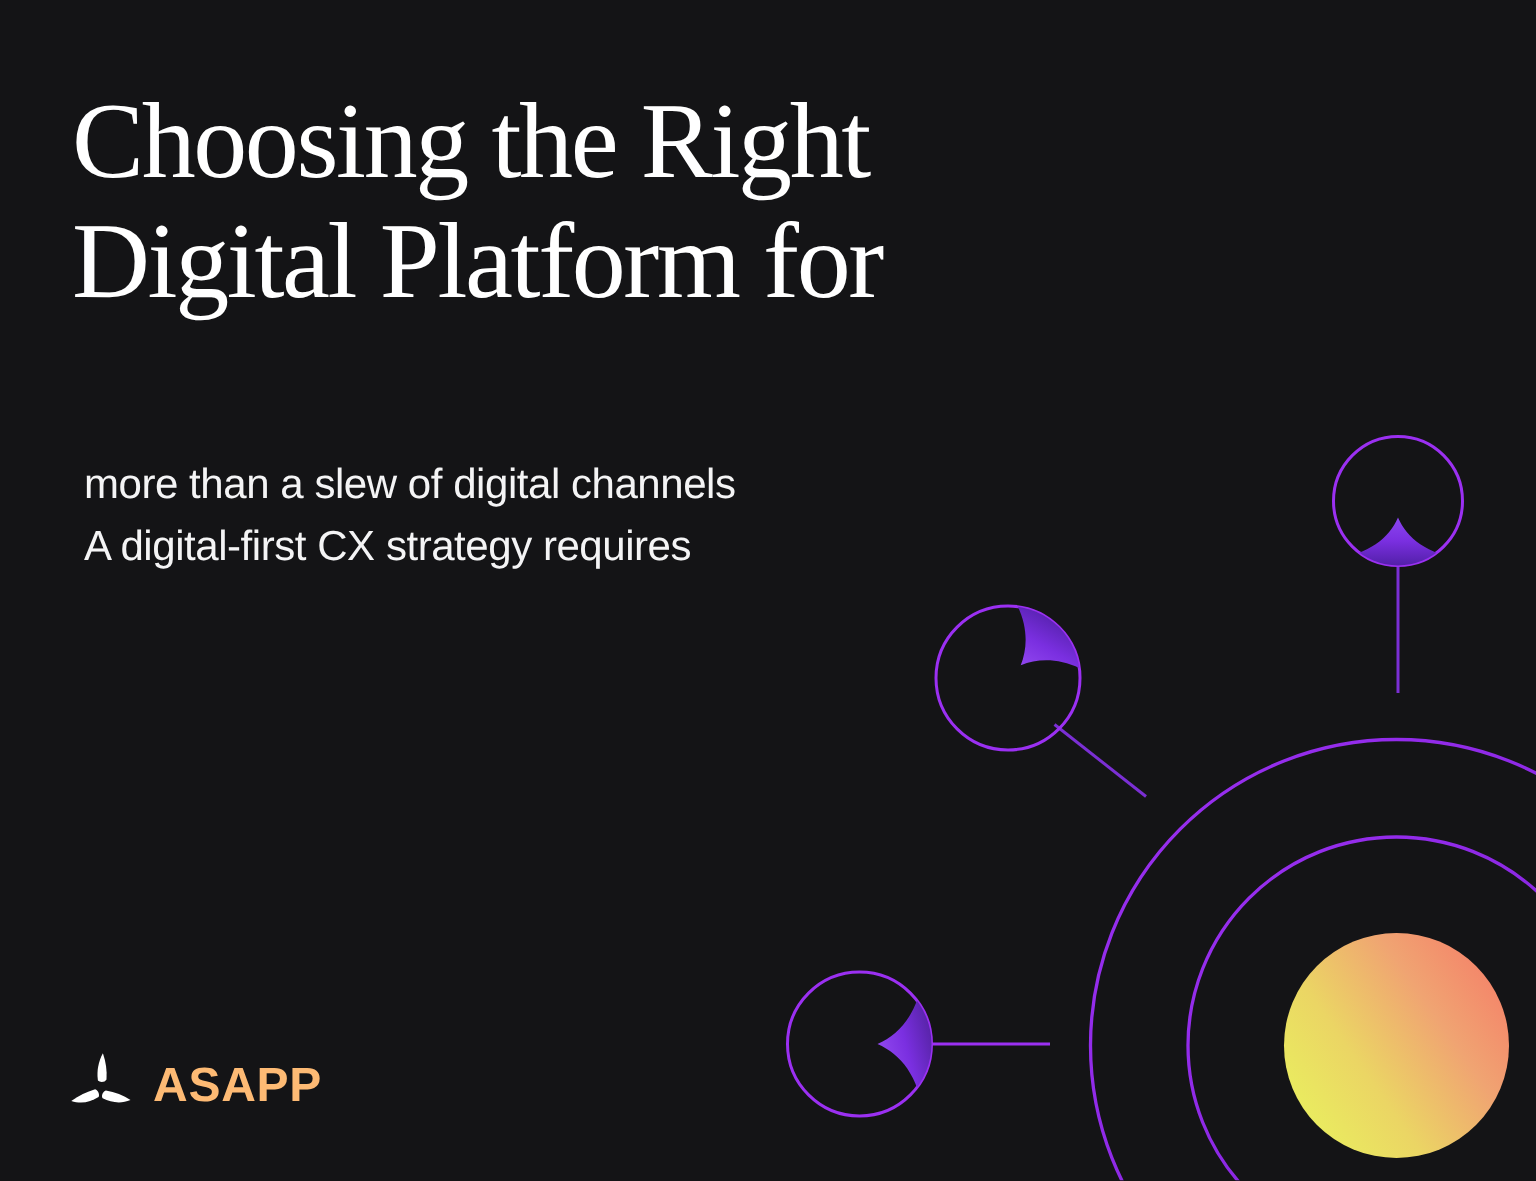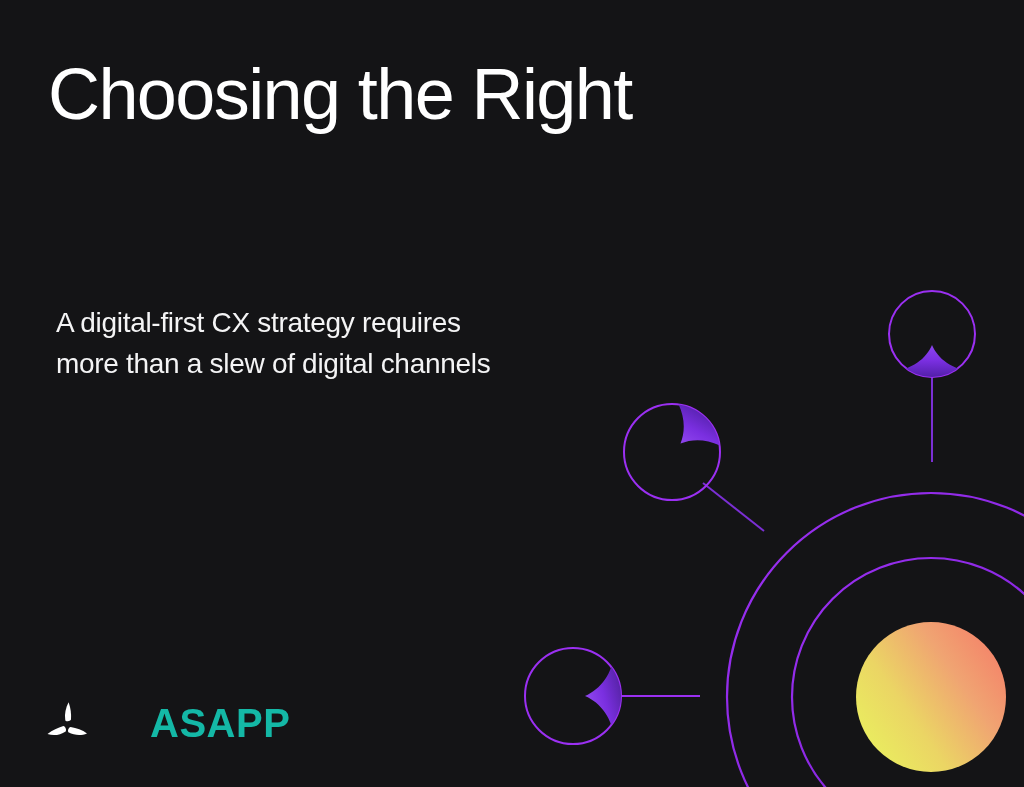--- a/index.html
+++ b/index.html
@@ -37,21 +37,21 @@
   .headline {
     position: absolute;
     left: 48px;
     top: 22px;
     width: 760px;
     color: #ffffff;
     font-size: 72px;
     line-height: 80px;
     font-weight: 400;
     letter-spacing: -1.6px;
-    font-family: Liberation Sans, sans-serif;
+    font-family: Liberation Serif, serif;
     margin-top: 32px;
   }
   .headline .hl-line { display: block; white-space: nowrap; }
 
   .subtitle {
     position: absolute;
     left: 56px;
     top: 302px;
     width: 620px;
     color: #f4f4f5;
@@ -66,27 +66,26 @@
   .logo {
     position: absolute;
     left: 46px;
     top: 700px;
     display: flex;
     align-items: center;
     gap: 12px;
   }
   .logo-mark { width: 44px; height: 46px; display: block; }
   .logo-word {
-    color: #14b8a6;
-    font-size: 40px;
+    color: #fdba74;
+    font-size: 32px;
     font-weight: 700;
     letter-spacing: 0.5px;
     line-height: 40px;
     font-family: "Liberation Sans", sans-serif;
-    margin-left: 48px;
   }
 </style>
 </head>
 <body>
 
 <div id="slide">
 
   <svg id="decor" viewBox="0 0 1024 787" width="1024" height="787" xmlns="http://www.w3.org/2000/svg">
     <defs>
       <linearGradient id="peakGrad" x1="0" y1="0" x2="0" y2="1">
@@ -172,25 +171,26 @@
                    C 551 736, 566 724, 573 708 Z" fill="url(#peakGrad3)"></path>
         </g>
       </g>
     </g>
   </svg>
 
   <div id="content">
 
     <h1 class="headline">
       <span class="hl-line">Choosing the Right</span>
+      <span class="hl-line">Digital Platform for</span>
     </h1>
 
     <div class="subtitle">
+      <span class="sub-line">more than a slew of digital channels</span>
       <span class="sub-line">A digital-first CX strategy requires</span>
-      <span class="sub-line">more than a slew of digital channels</span>
     </div>
 
     <div class="logo">
       <svg class="logo-mark" viewBox="0 0 44 46" xmlns="http://www.w3.org/2000/svg">
 
         <path d="M22.6 2.2
                  C24.6 8.0 25.4 13.6 25.0 19.6
                  C24.0 21.5 20.8 21.8 19.3 20.4
                  C18.3 13.9 19.7 7.6 22.6 2.2 Z" fill="#ffffff"></path>
         <path d="M1.5 34.0

